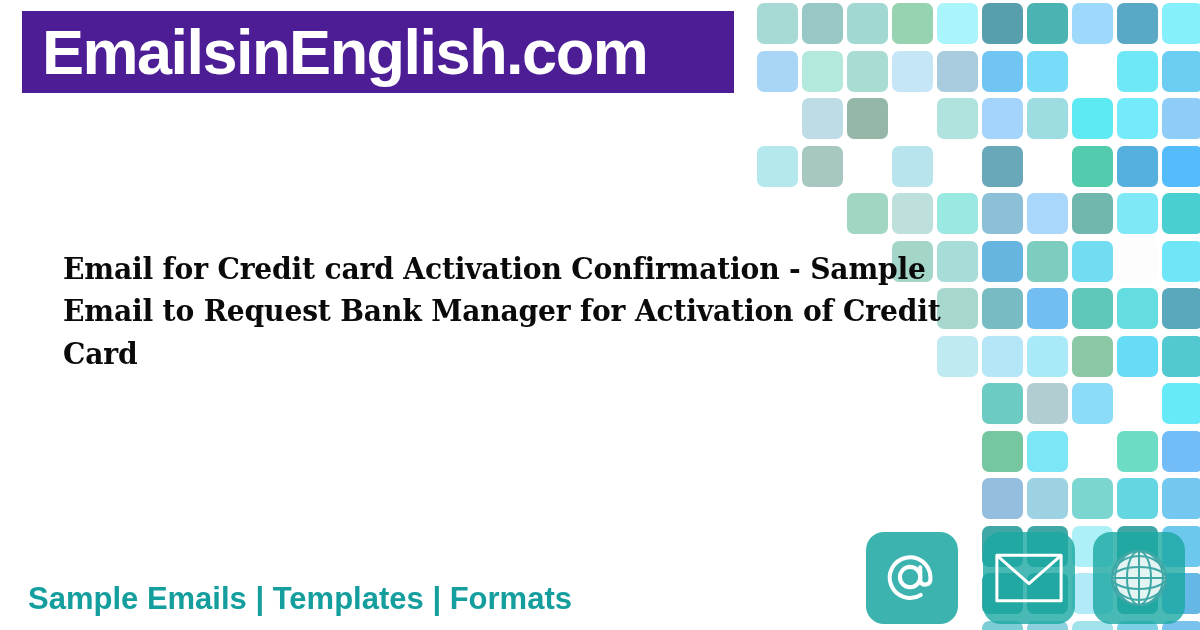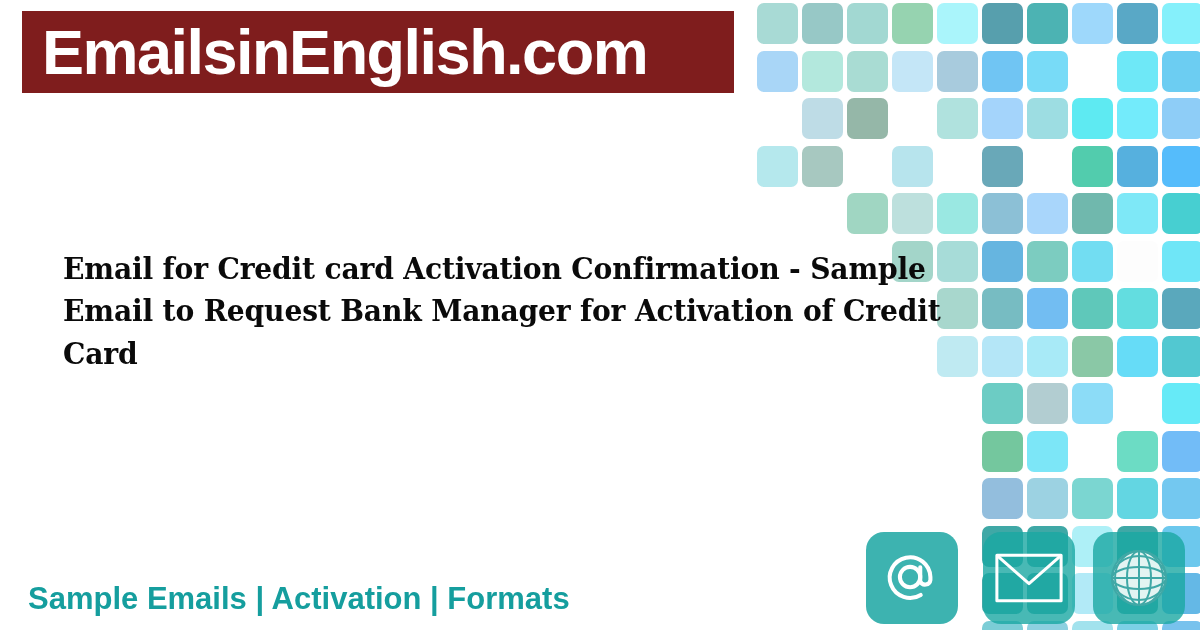--- a/index.html
+++ b/index.html
@@ -191,27 +191,27 @@
     <div class="mo-cell" style="left: 317px; top: 573px; width: 41px; height: 41px; background: rgb(178, 234, 247);"></div>
     <div class="mo-cell" style="left: 362px; top: 573px; width: 41px; height: 41px; background: rgb(63, 168, 166);"></div>
     <div class="mo-cell" style="left: 407px; top: 573px; width: 41px; height: 41px; background: rgb(100, 184, 230);"></div>
     <div class="mo-cell" style="left: 227px; top: 620.5px; width: 41px; height: 41px; background: rgb(124, 205, 214);"></div>
     <div class="mo-cell" style="left: 272px; top: 620.5px; width: 41px; height: 41px; background: rgb(141, 208, 224);"></div>
     <div class="mo-cell" style="left: 317px; top: 620.5px; width: 41px; height: 41px; background: rgb(162, 226, 237);"></div>
     <div class="mo-cell" style="left: 362px; top: 620.5px; width: 41px; height: 41px; background: rgb(124, 208, 230);"></div>
     <div class="mo-cell" style="left: 407px; top: 620.5px; width: 41px; height: 41px; background: rgb(120, 194, 237);"></div>
   </div>
 
-<div id="logo-banner" style="background: #7f1d1d;">
+<div id="logo-banner" style="background: #4c1d95;">
   <span id="logo-text" style="color: rgb(255, 255, 255);">EmailsinEnglish.com</span>
 </div>
 
 <h1 id="headline" style="color: rgb(10, 10, 10);">Email for Credit card Activation Confirmation - Sample Email to Request Bank Manager for Activation of Credit Card</h1>
 
-<div id="footer-tagline" style="color: rgb(21, 158, 158);">Sample Emails | Activation | Formats</div>
+<div id="footer-tagline" style="color: rgb(21, 158, 158);">Sample Emails | Templates | Formats</div>
 
 <div class="icon-badge" id="icon-at">
   <svg width="62" height="62" viewBox="0 0 64 64" aria-hidden="true">
     <g fill="none" stroke="#ffffff" stroke-width="4.2" stroke-linecap="round">
       <circle cx="30" cy="31" r="10.5"></circle>
       <path d="M40.5 21 L40.5 35.5 A5.5 5.5 0 0 0 51 34 L51 31 A21 21 0 1 0 41 49.5"></path>
     </g>
   </svg>
 </div>
 

